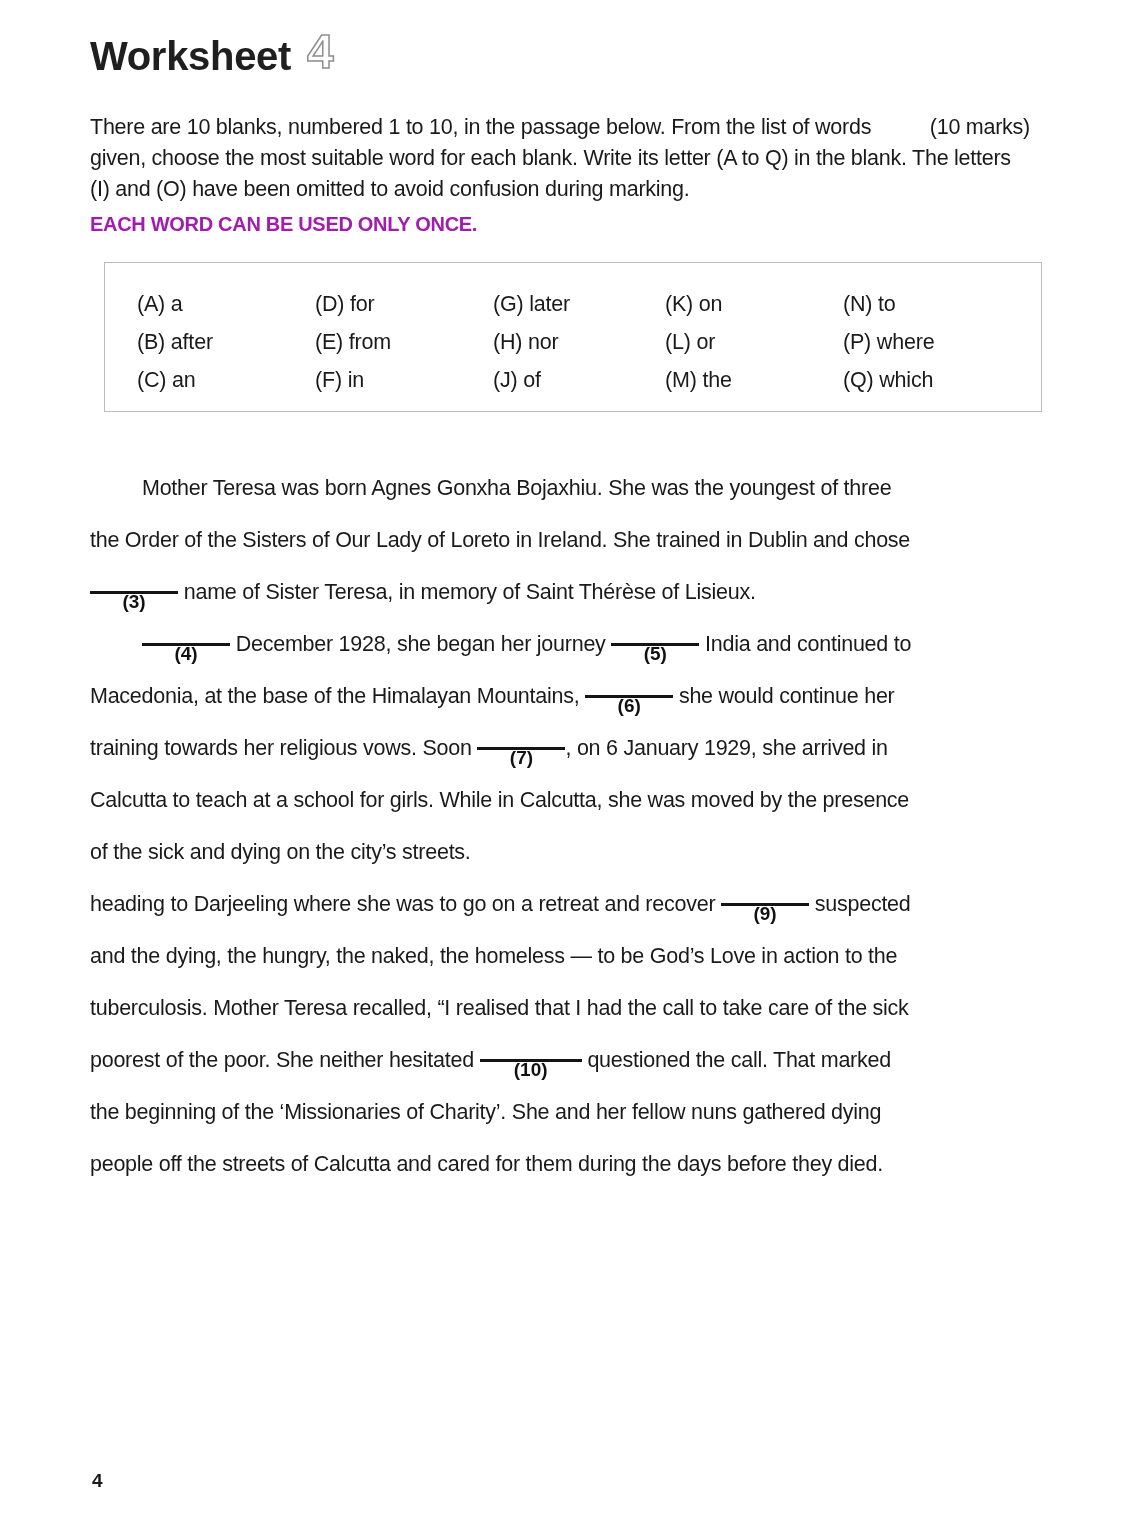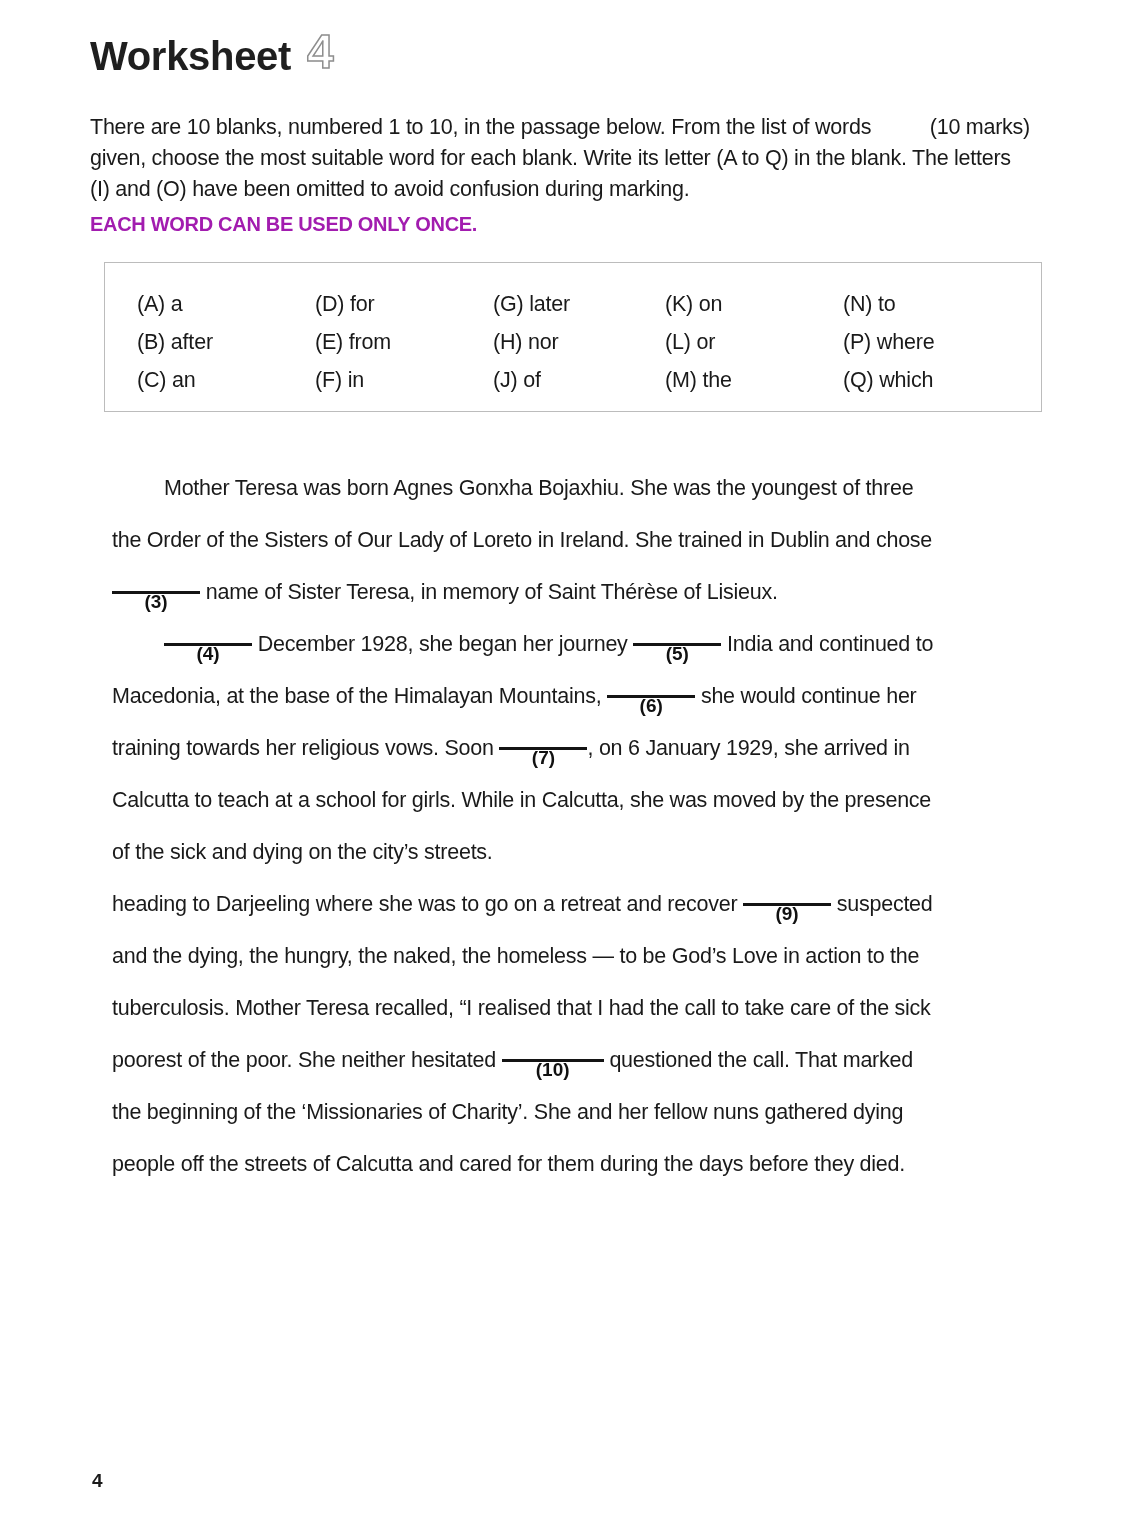--- a/index.html
+++ b/index.html
@@ -106,21 +106,20 @@
 
   
   .passage {
     position: absolute;
     left: 90px;
     top: 462px;
     width: 945px;
     font-size: 21.5px;
     letter-spacing: -0.25px;
     color: #1a1a1a;
-    margin-left: 22px;
   }
   .pline {
     position: relative;
     height: 52px;
     line-height: 52px;
     white-space: nowrap;
   }
   .pline.indent { padding-left: 52px; }
 
   

